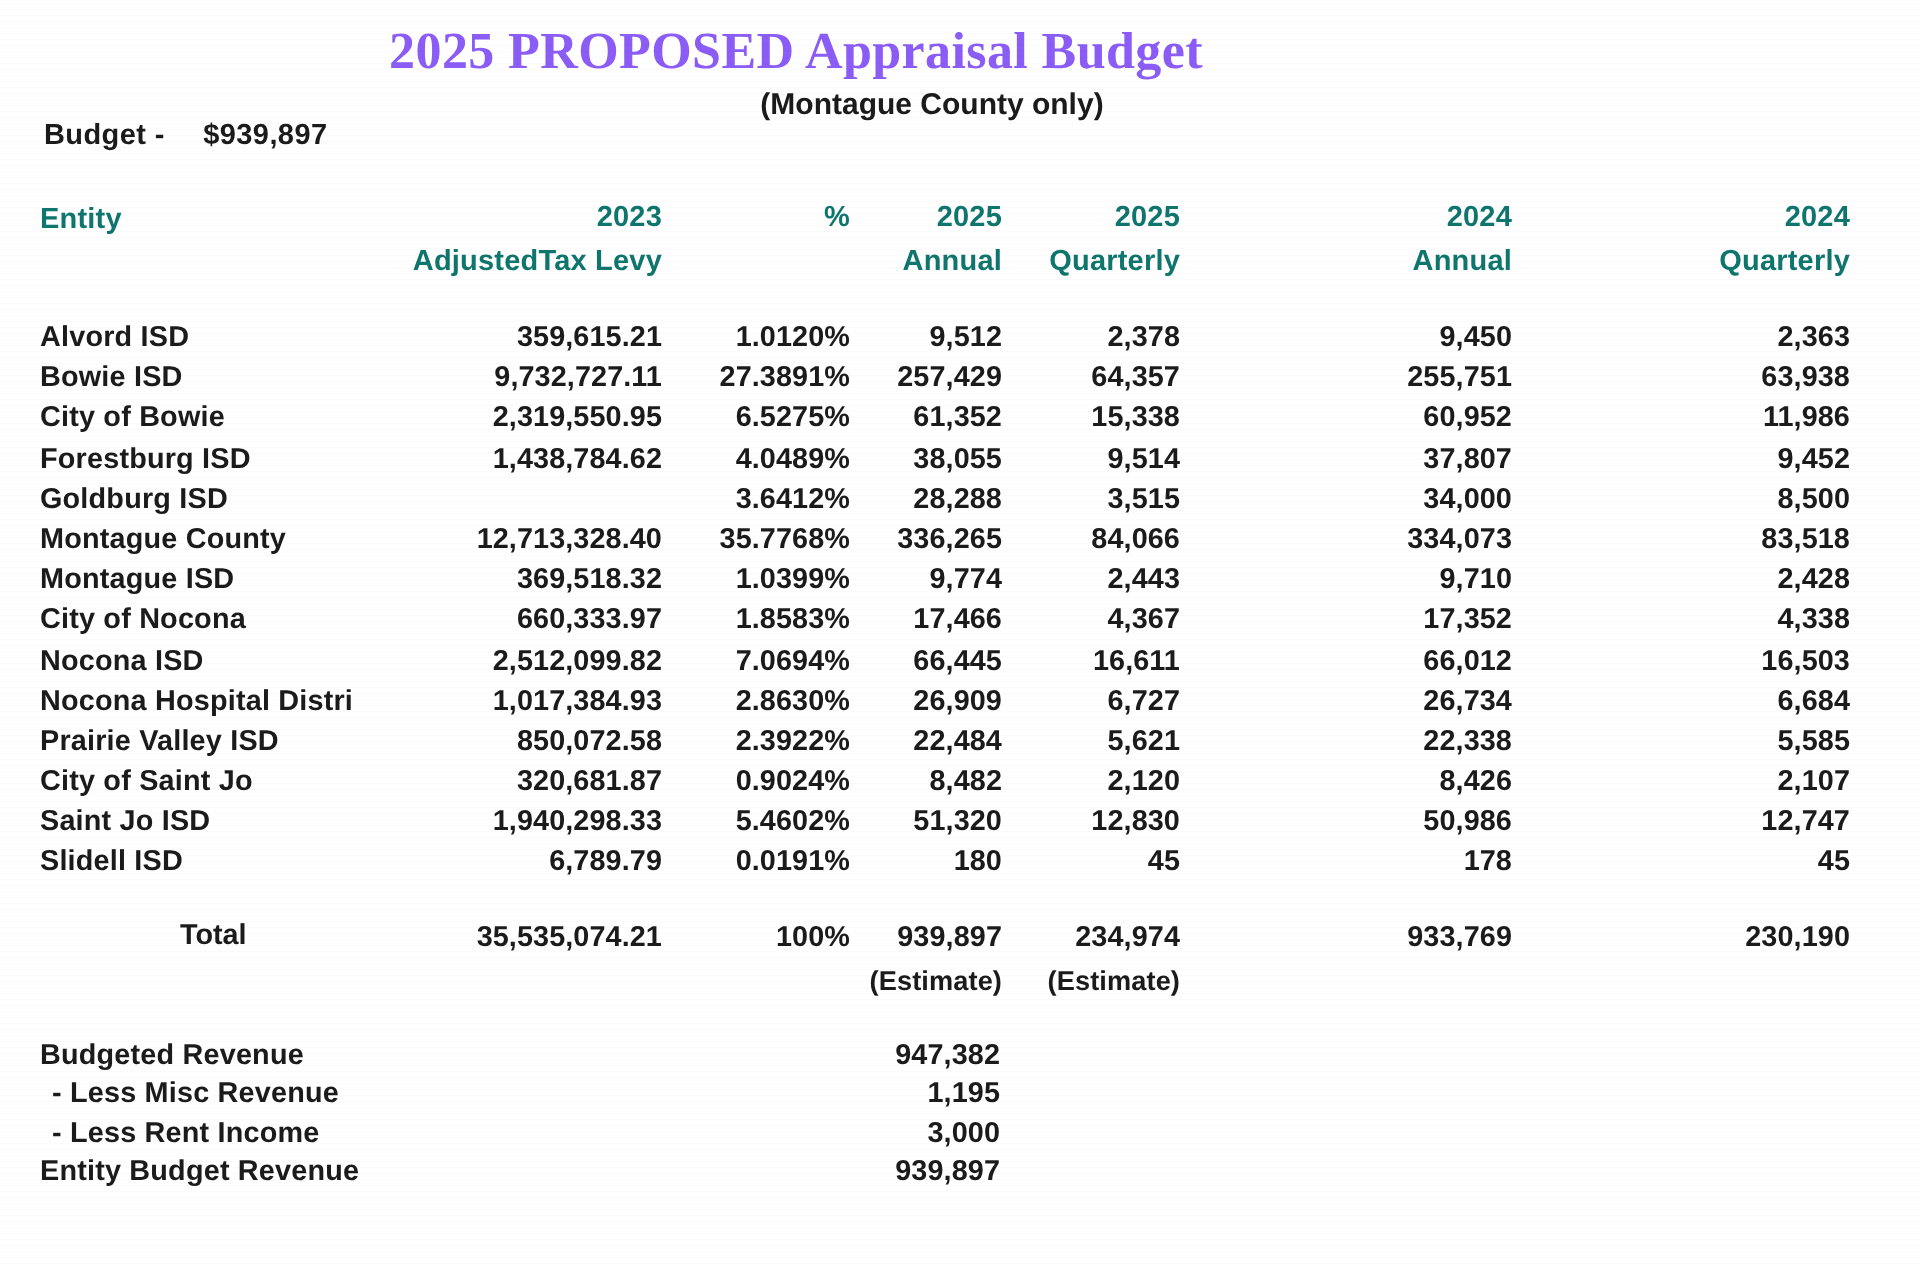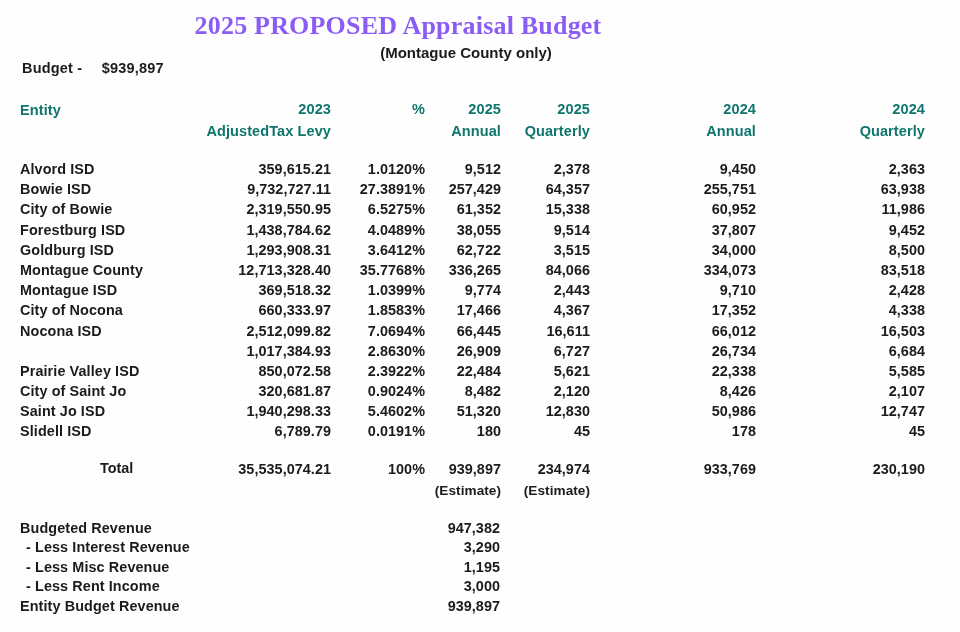--- a/index.html
+++ b/index.html
@@ -118,21 +118,20 @@
     height: 22px;
   }
   .total-row .cell { font-size: 14.4px; }
   .total-label {
     position: absolute;
     left: 90px;
     top: 0;
     font-size: 14.4px;
     font-weight: bold;
     white-space: nowrap;
-    margin-left: 10px;
   }
   .estimate-row {
     position: absolute;
     left: 0;
     top: 482px;
     width: 960px;
     height: 20px;
   }
   .estimate-row .cell {
     font-size: 13.6px;
@@ -248,23 +247,22 @@
         <div class="cell col-entity name">Forestburg ISD</div>
         <div class="cell col-levy">1,438,784.62</div>
         <div class="cell col-pct">4.0489%</div>
         <div class="cell col-a25">38,055</div>
         <div class="cell col-q25">9,514</div>
         <div class="cell col-a24">37,807</div>
         <div class="cell col-q24">9,452</div>
       </div>
       <div class="row">
         <div class="cell col-entity name">Goldburg ISD</div>
-        <div class="cell col-levy">1,293,908.31</div>
         <div class="cell col-pct">3.6412%</div>
-        <div class="cell col-a25">62,722</div>
+        <div class="cell col-a25">28,288</div>
         <div class="cell col-q25">3,515</div>
         <div class="cell col-a24">34,000</div>
         <div class="cell col-q24">8,500</div>
       </div>
       <div class="row">
         <div class="cell col-entity name">Montague County</div>
         <div class="cell col-levy">12,713,328.40</div>
         <div class="cell col-pct">35.7768%</div>
         <div class="cell col-a25">336,265</div>
         <div class="cell col-q25">84,066</div>
@@ -292,20 +290,21 @@
       <div class="row">
         <div class="cell col-entity name">Nocona ISD</div>
         <div class="cell col-levy">2,512,099.82</div>
         <div class="cell col-pct">7.0694%</div>
         <div class="cell col-a25">66,445</div>
         <div class="cell col-q25">16,611</div>
         <div class="cell col-a24">66,012</div>
         <div class="cell col-q24">16,503</div>
       </div>
       <div class="row">
+        <div class="cell col-entity name">Nocona Hospital Distri</div>
         <div class="cell col-levy">1,017,384.93</div>
         <div class="cell col-pct">2.8630%</div>
         <div class="cell col-a25">26,909</div>
         <div class="cell col-q25">6,727</div>
         <div class="cell col-a24">26,734</div>
         <div class="cell col-q24">6,684</div>
       </div>
       <div class="row">
         <div class="cell col-entity name">Prairie Valley ISD</div>
         <div class="cell col-levy">850,072.58</div>
@@ -358,24 +357,20 @@
     <div class="cell col-a25">(Estimate)</div>
     <div class="cell col-q25">(Estimate)</div>
   </div>
 
   <div class="revenue" id="revenue-rows">
       <div class="rev-row">
         <div class="rev-label">Budgeted Revenue</div>
         <div class="rev-value">947,382</div>
       </div>
       <div class="rev-row">
-        <div class="rev-label indent">- Less Interest Revenue</div>
-        <div class="rev-value">3,290</div>
-      </div>
-      <div class="rev-row">
         <div class="rev-label indent">- Less Misc Revenue</div>
         <div class="rev-value">1,195</div>
       </div>
       <div class="rev-row">
         <div class="rev-label indent">- Less Rent Income</div>
         <div class="rev-value">3,000</div>
       </div>
       <div class="rev-row">
         <div class="rev-label">Entity Budget Revenue</div>
         <div class="rev-value">939,897</div>

